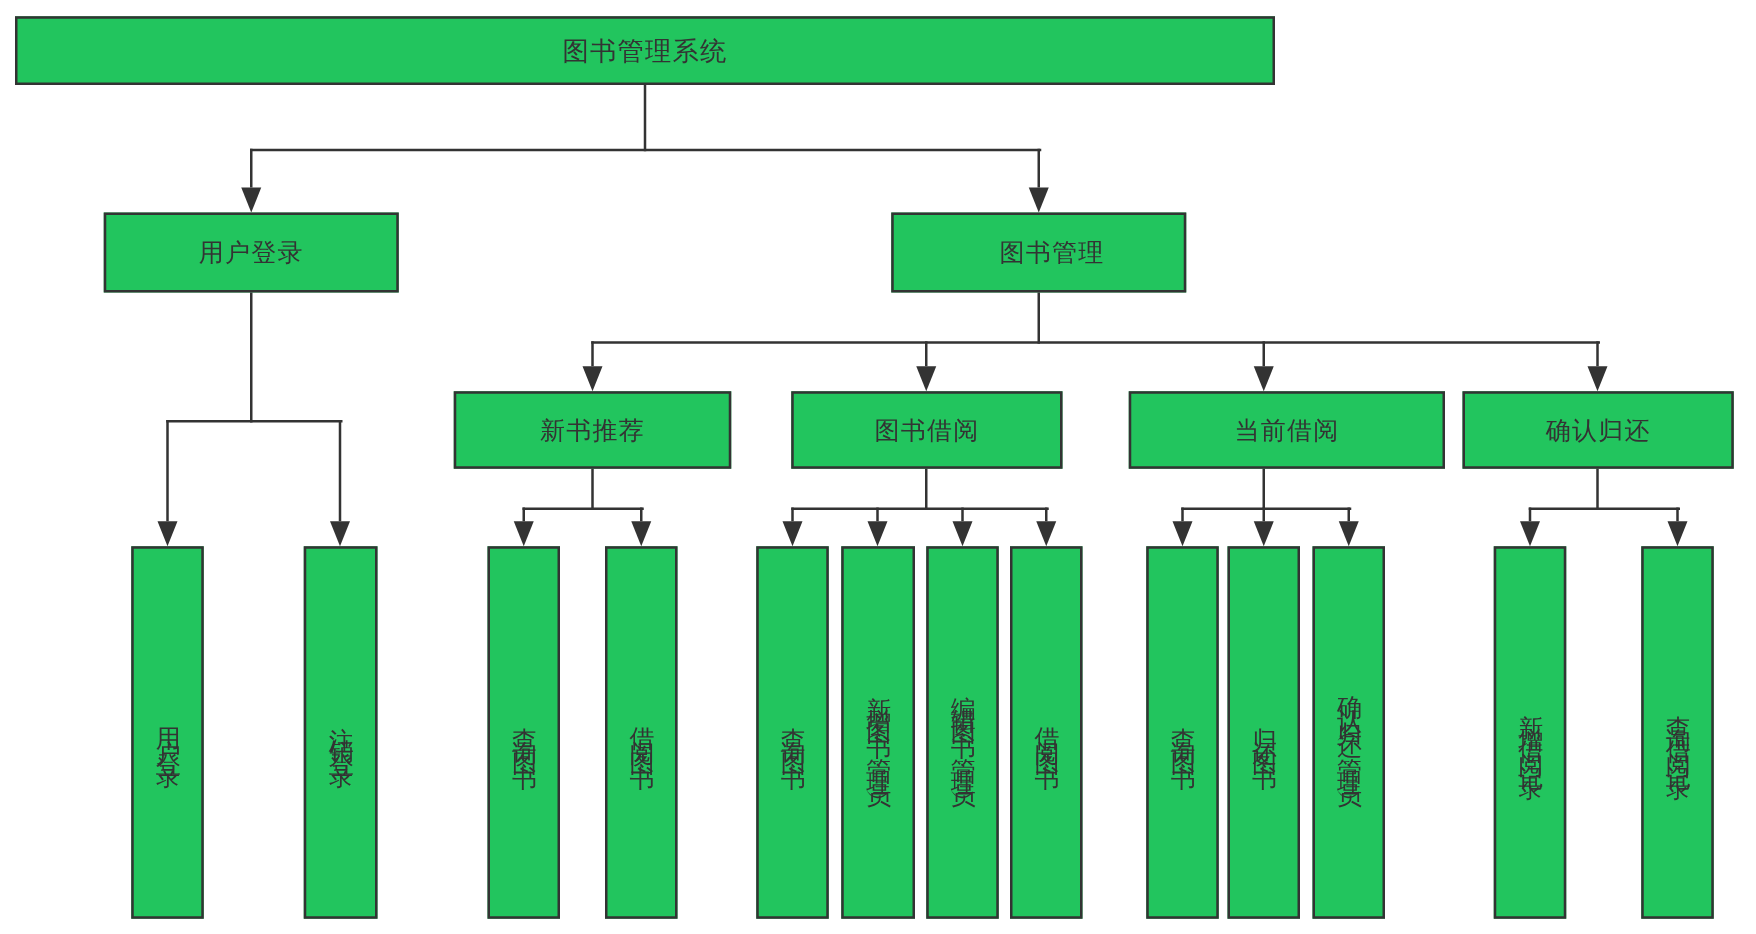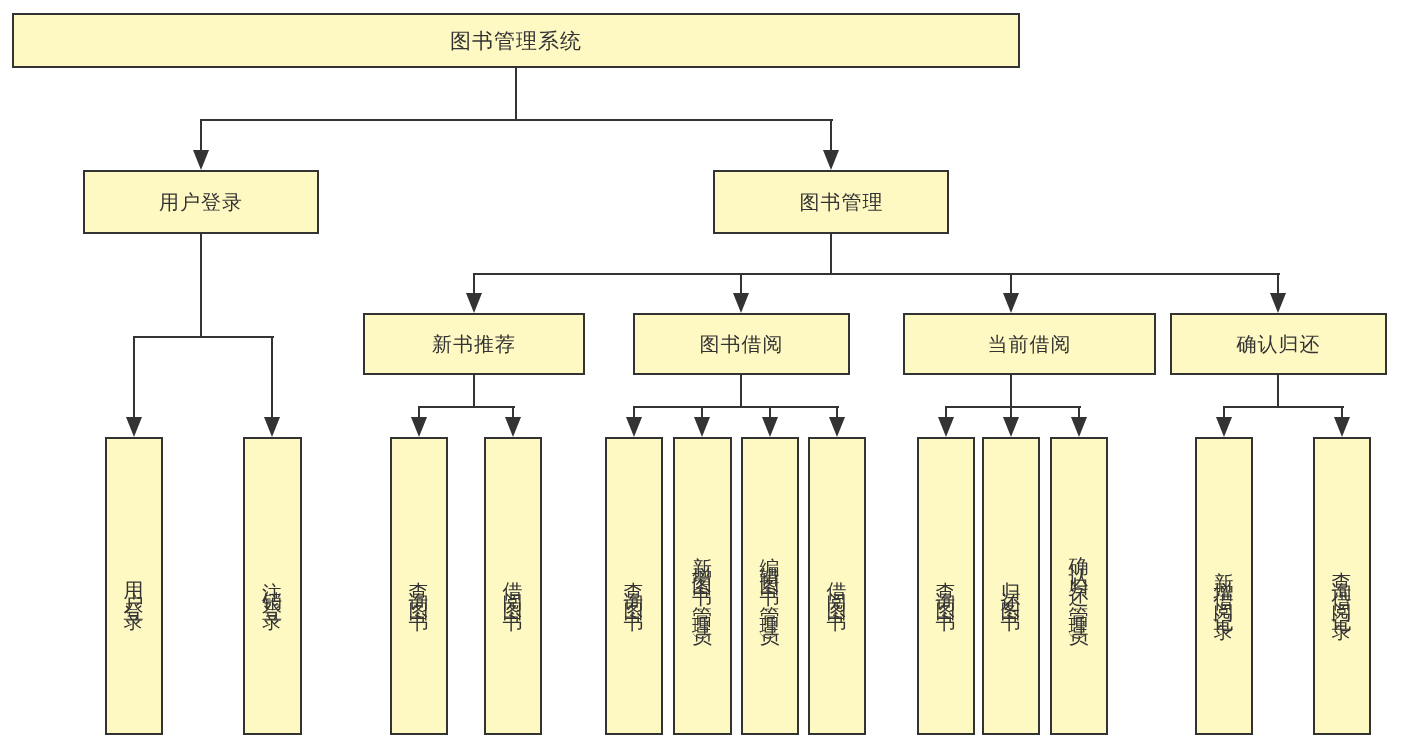--- a/index.html
+++ b/index.html
@@ -8,21 +8,21 @@
     width: 1405px;
     height: 747px;
     background: #ffffff;
     font-family: "Liberation Sans", "DejaVu Sans", sans-serif;
     overflow: hidden;
   }
   .node {
     position: absolute;
     box-sizing: border-box;
     border: 2px solid #333333;
-    background: #fef9c3;
+    background: #22c55e;
     color: #333333;
     display: flex;
     align-items: center;
     justify-content: center;
   }
   .hlabel { font-size: 20px; letter-spacing: 1px; white-space: nowrap; }
   .root-label { font-size: 21px; }
   .leaf { width: 58px; top: 437px; height: 298px; }
   .vtext {
     writing-mode: vertical-rl;

